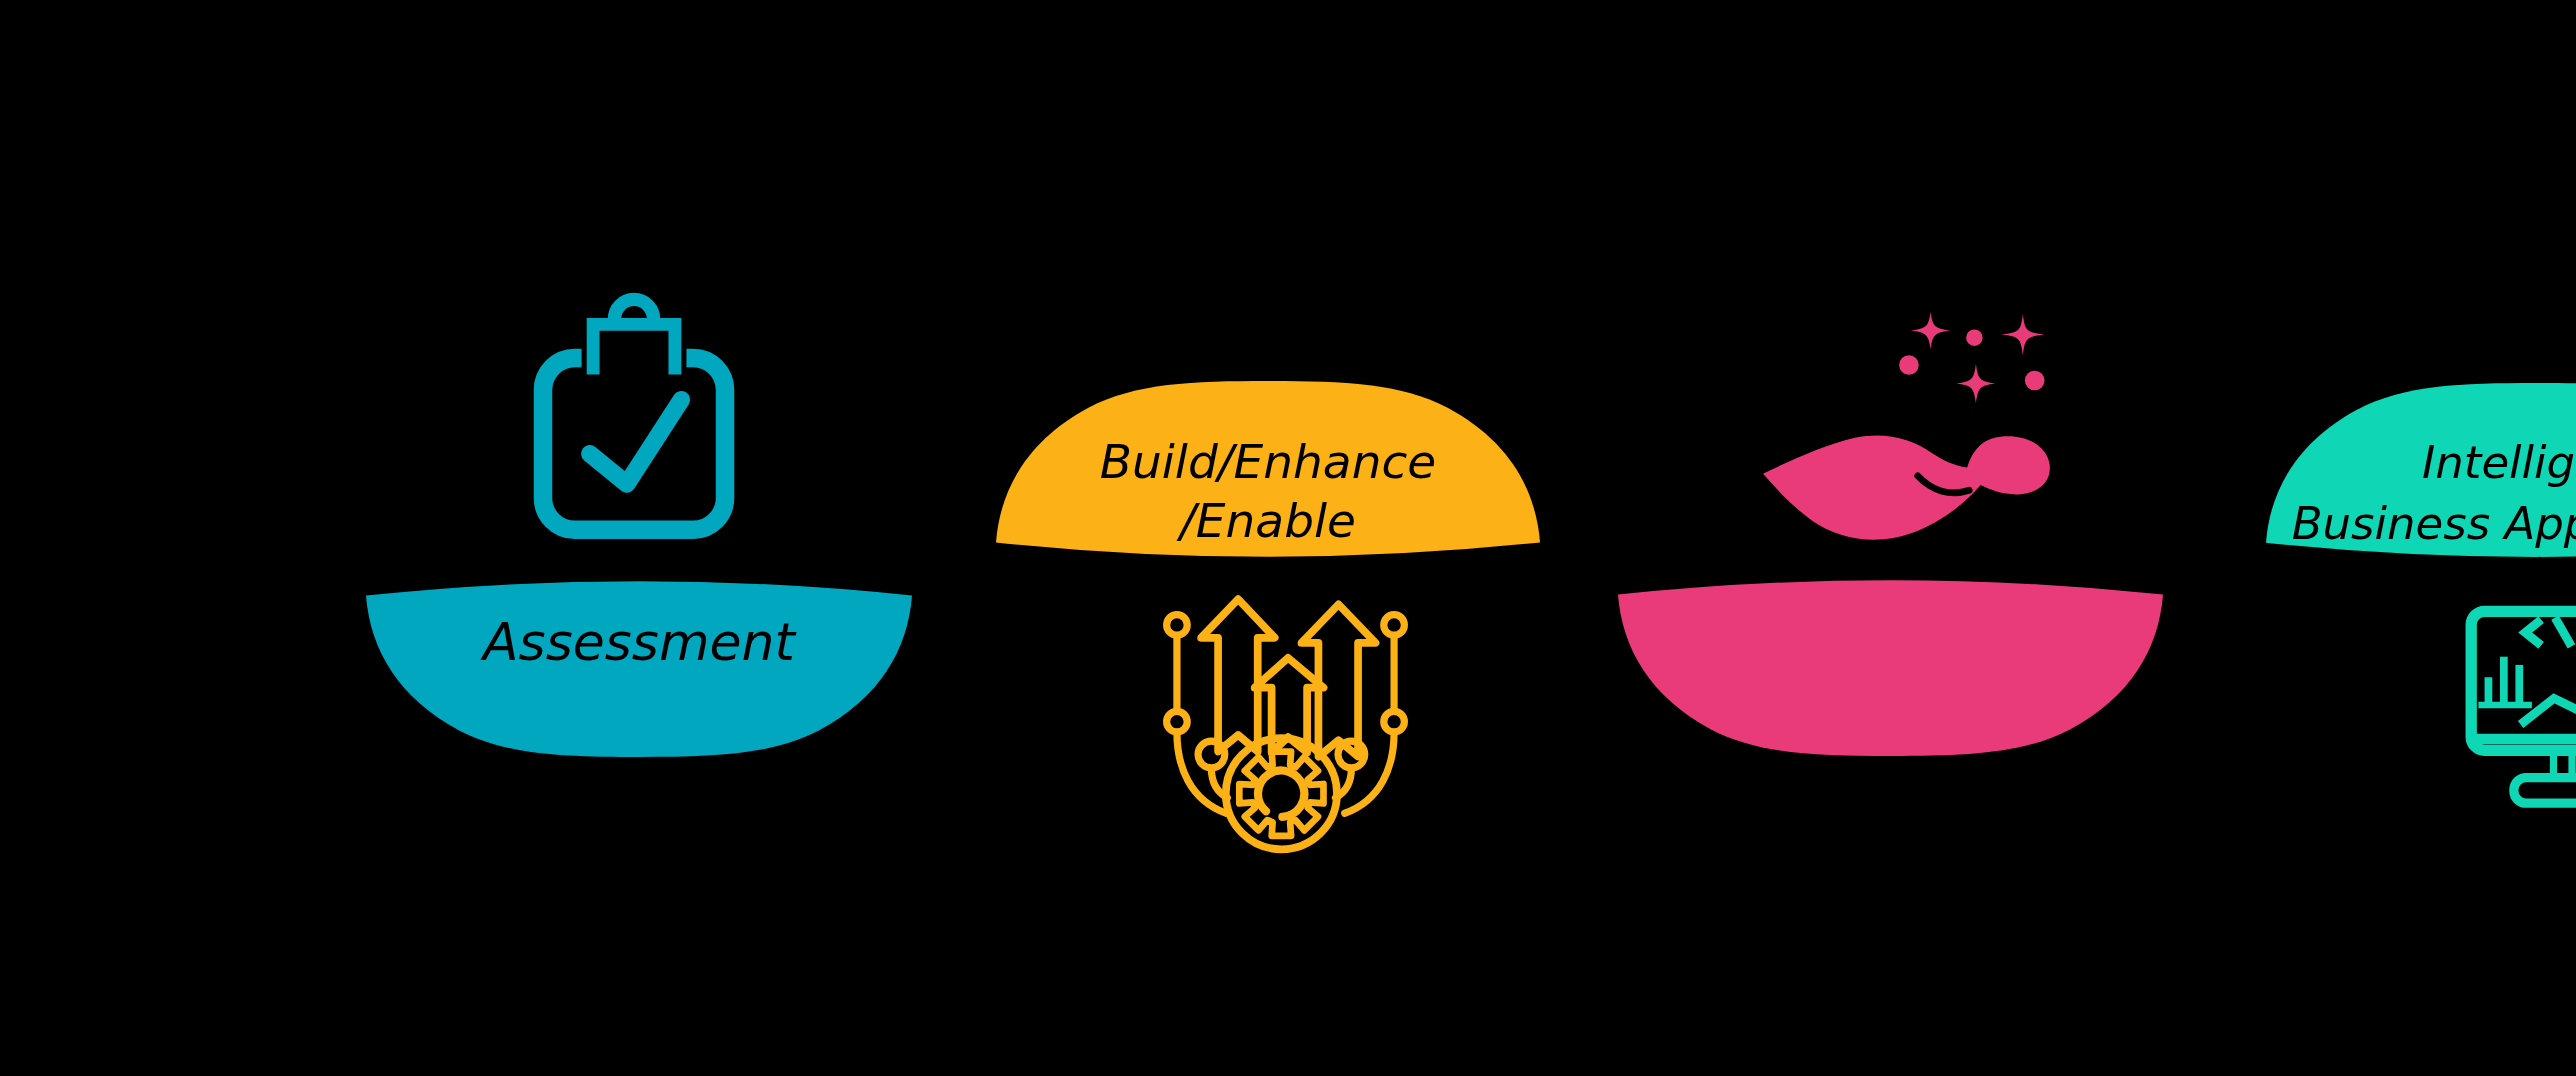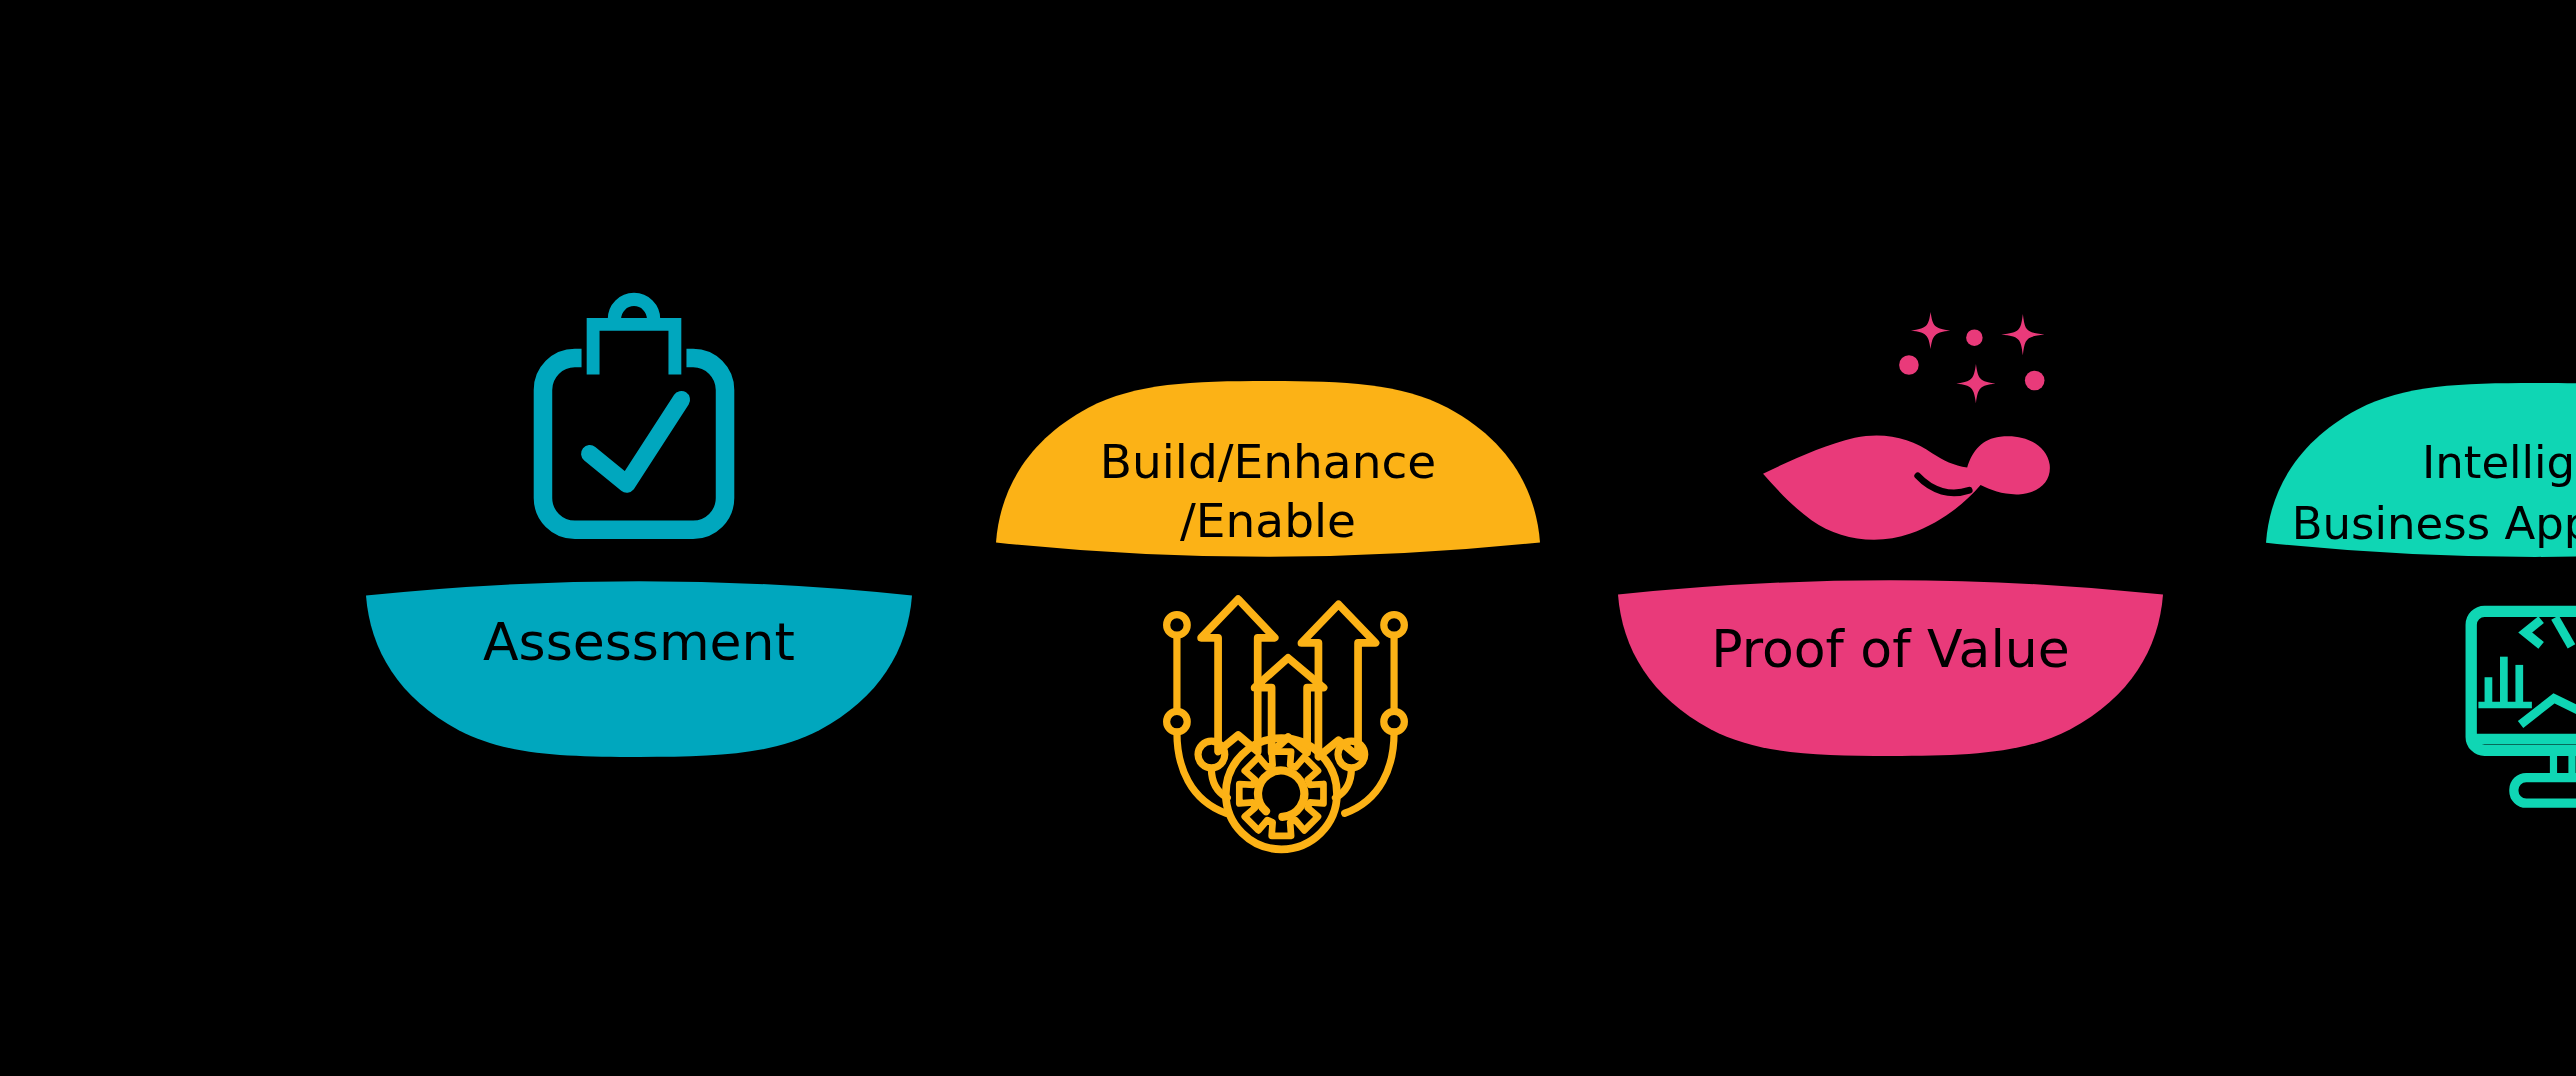--- a/index.html
+++ b/index.html
@@ -4,21 +4,21 @@
 <style>
   html,body{margin:0;padding:0;background:#000;}
   .canvas{position:relative;width:3191px;height:1077px;background:#000;overflow:hidden;
           font-family:"DejaVu Sans","Liberation Sans",sans-serif;}
   svg{display:block;overflow:visible;}
   .abs{position:absolute;}
   .fl{fill:var(--c);}
   .st{fill:none;stroke:var(--c);}
   .blk{fill:#000;}
   .label{position:absolute;display:flex;flex-direction:column;justify-content:center;align-items:center;
-         color:#000;text-align:center;}
+         color:#000;text-align:center;font-style:italic;}
   .label span{display:block;white-space:nowrap;}
   #shape1{left:366px;top:574px;width:546px;height:183px}
   #label1{left:366px;top:601px;width:546px;height:82px;font-size:52px}
   #icon1{left:526px;top:291px;width:216px;height:256px}
   #shape2{left:996px;top:381px;width:544px;height:183px}
   #label2{left:996px;top:432px;width:544px;height:117px;font-size:47px;line-height:59px}
   #icon2{left:1162px;top:597px;width:247px;height:256px}
   #shape3{left:1618px;top:573px;width:545px;height:183px}
   #label3{left:1618px;top:608px;width:545px;height:82px;font-size:52px}
   #icon3{left:1762px;top:315px;width:299px;height:233px}
@@ -97,23 +97,20 @@
     <path class="fl" d="M 506,-2 C 510,30 512,34 548,38 C 512,42 510,46 506,78 C 502,46 500,42 464,38 C 500,34 502,30 506,-2 Z"></path>
     <path class="fl" d="M 415,95 C 419,125 423,129 453,133 C 423,137 419,141 415,171 C 411,141 407,137 377,133 C 407,129 411,125 415,95 Z"></path>
     <circle class="fl" cx="412" cy="44" r="16"></circle>
     <circle class="fl" cx="285" cy="97" r="19"></circle>
     <circle class="fl" cx="529" cy="127" r="19"></circle>
   </svg>
   <svg id="shape3" class="abs" viewBox="0 0 1060 356" preserveAspectRatio="none" style="--c: #E93A7A;">
     <path class="fl" d="M 0,42 Q 530,-14 1060,42 C 1052,148 996,242 880,304 C 788,352 678,356 530,356
                         C 382,356 272,352 180,304 C 64,242 8,148 0,42 Z"></path>
   </svg>
-  <div id="label3" class="label">
-    <span>Proof of Value</span>
-  </div>
 
   <svg id="shape4" class="abs" viewBox="0 0 1060 356" preserveAspectRatio="none" style="--c: #0FD6B4;">
     <path class="fl" d="M 0,314 C 8,208 64,114 180,52 C 272,4 382,0 530,0 C 678,0 788,4 880,52
                         C 996,114 1052,208 1060,314 Q 530,370 0,314 Z"></path>
   </svg>
   <div id="label4" class="label">
     <span>Intelligent</span>
     <span>Business Applications</span>
   </div>
   <svg id="icon4" class="abs" viewBox="0 0 385 390" style="--c: #0FD6B4;">

